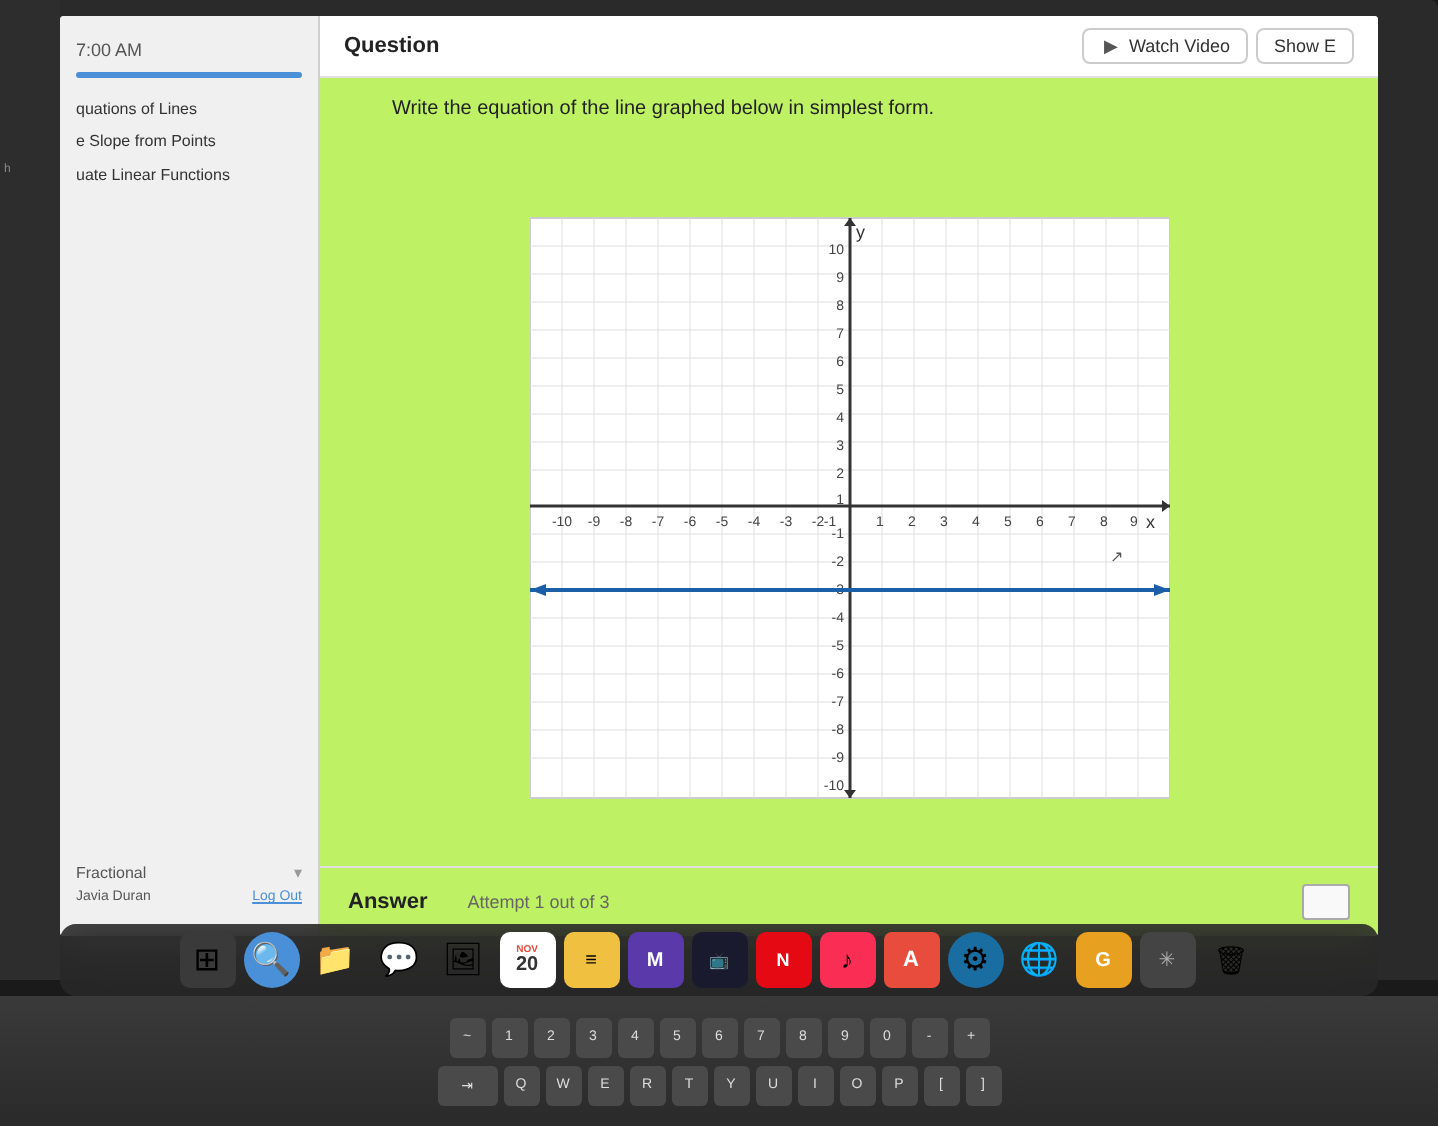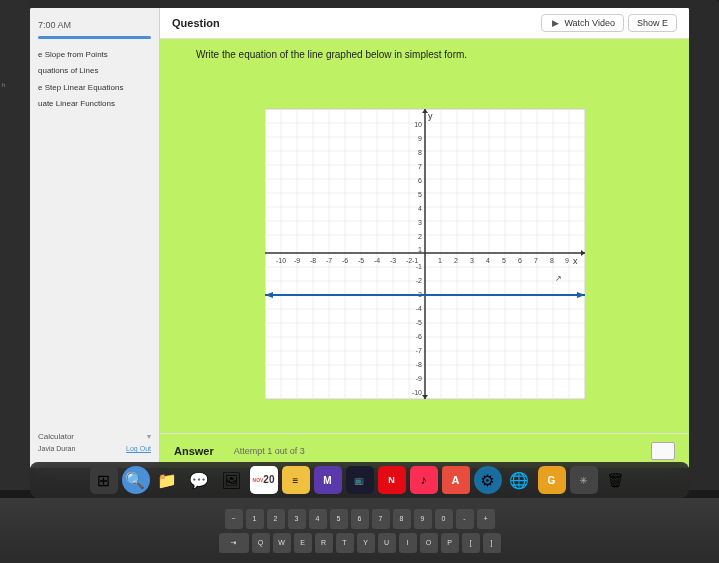--- a/index.html
+++ b/index.html
@@ -328,35 +328,32 @@
   </div>
 </div>
 
 <div class="screen">
 
   <div class="sidebar">
     <div class="sidebar-time">7:00 AM</div>
     <div class="sidebar-progress"></div>
 
     <div class="sidebar-item">
+      <span>quations of Lines</span>
+    </div>
+    <div class="sidebar-item">
       <span>e Slope from Points</span>
-    </div>
-    <div class="sidebar-item">
-      <span>quations of Lines</span>
-    </div>
-    <div class="sidebar-item">
-      <span>e Step Linear Equations</span>
     </div>
     <div class="sidebar-item">
       <span>uate Linear Functions</span>
     </div>
 
     <div class="sidebar-bottom">
       <div class="sidebar-calculator">
-        <span>Calculator</span>
+        <span>Fractional</span>
         <span style="font-size:8px; color:#999;">▾</span>
       </div>
       <div class="sidebar-user">
         <span>Javia Duran</span>
         <span class="log-out">Log Out</span>
       </div>
     </div>
   </div>
 
   <div class="main-content">
@@ -503,21 +500,21 @@
     </div>
   </div>
 </div>
 
 <div class="taskbar">
   <div class="dock-item" style="background:#3a3a3a;">⊞</div>
   <div class="dock-item" style="background:#4a90d9; border-radius:50%;">🔍</div>
   <div class="dock-item">📁</div>
   <div class="dock-item">💬</div>
   <div class="dock-item">🖼</div>
-  <div class="dock-item" style="background:#fff; border-radius:5px; font-size:8px; font-weight:bold; color:#e74c3c; flex-direction:row; line-height:1;">
+  <div class="dock-item" style="background:#fff; border-radius:5px; font-size:8px; font-weight:bold; color:#e74c3c; flex-direction:column; line-height:1;">
     <span style="font-size:5px; color:#e74c3c; font-weight:bold;">NOV</span>
     <span style="font-size:10px; color:#333; font-weight:bold;">20</span>
   </div>
   <div class="dock-item" style="background:#f0c040; font-size:10px;">≡</div>
   <div class="dock-item" style="background:#5a3aaa; color:white; font-size:10px; font-weight:bold;">M</div>
   <div class="dock-item" style="background:#1a1a2e; color:#aaddff; font-size:8px;">📺</div>
   <div class="dock-item" style="background:#e50914; color:white; font-size:9px; font-weight:bold;">N</div>
   <div class="dock-item" style="background:#fa2d55; font-size:12px;">♪</div>
   <div class="dock-item" style="background:#e74c3c; color:white; font-size:11px; font-weight:bold; border-radius:4px;">A</div>
   <div class="dock-item" style="background:#1a6da0; border-radius:50%;">⚙</div>

